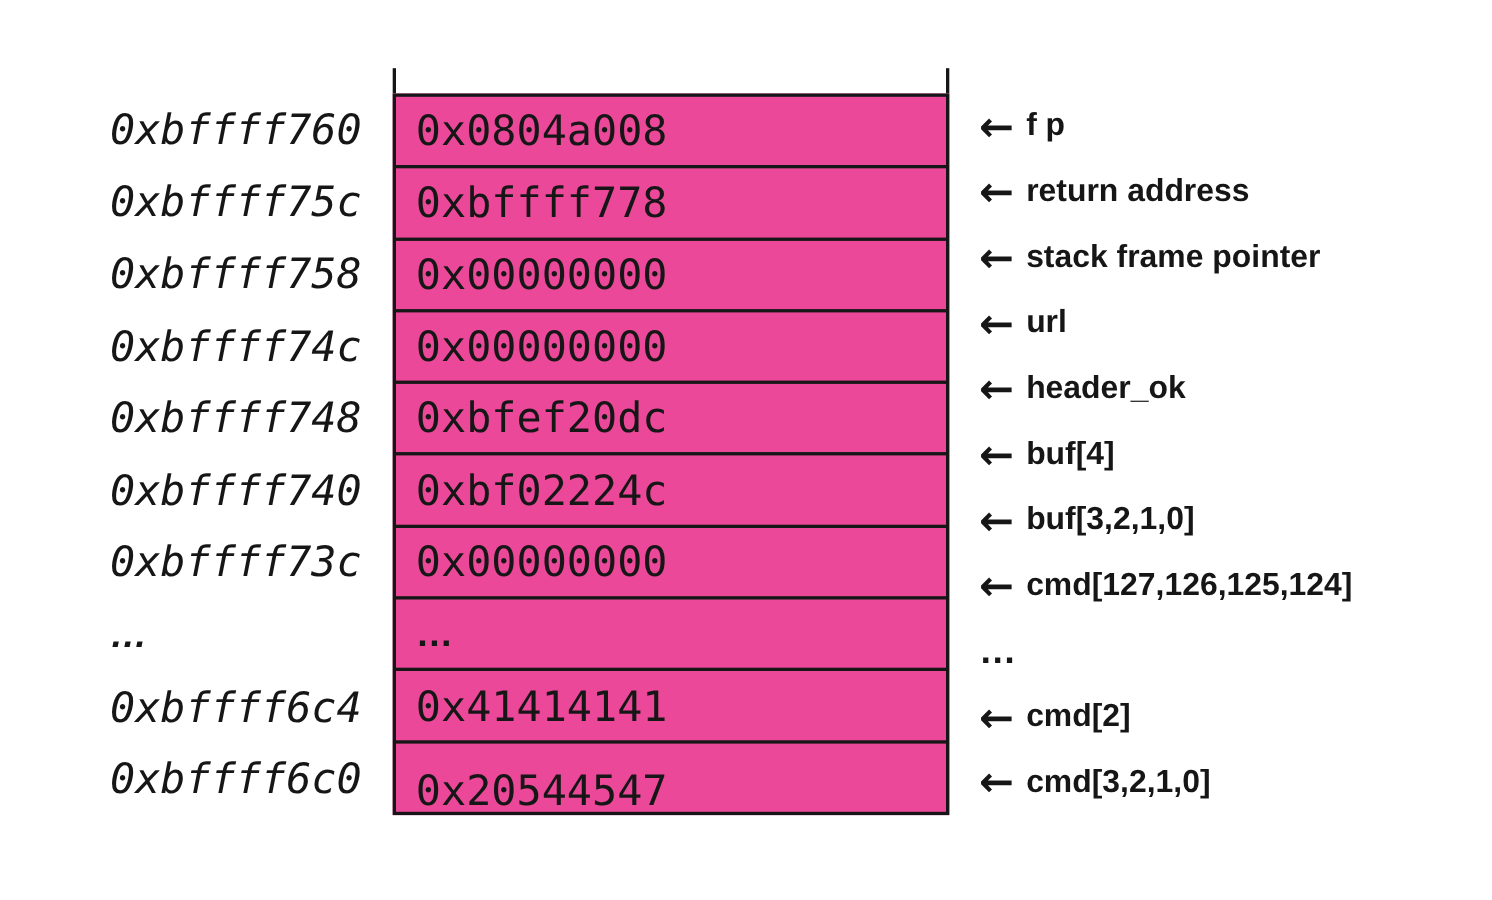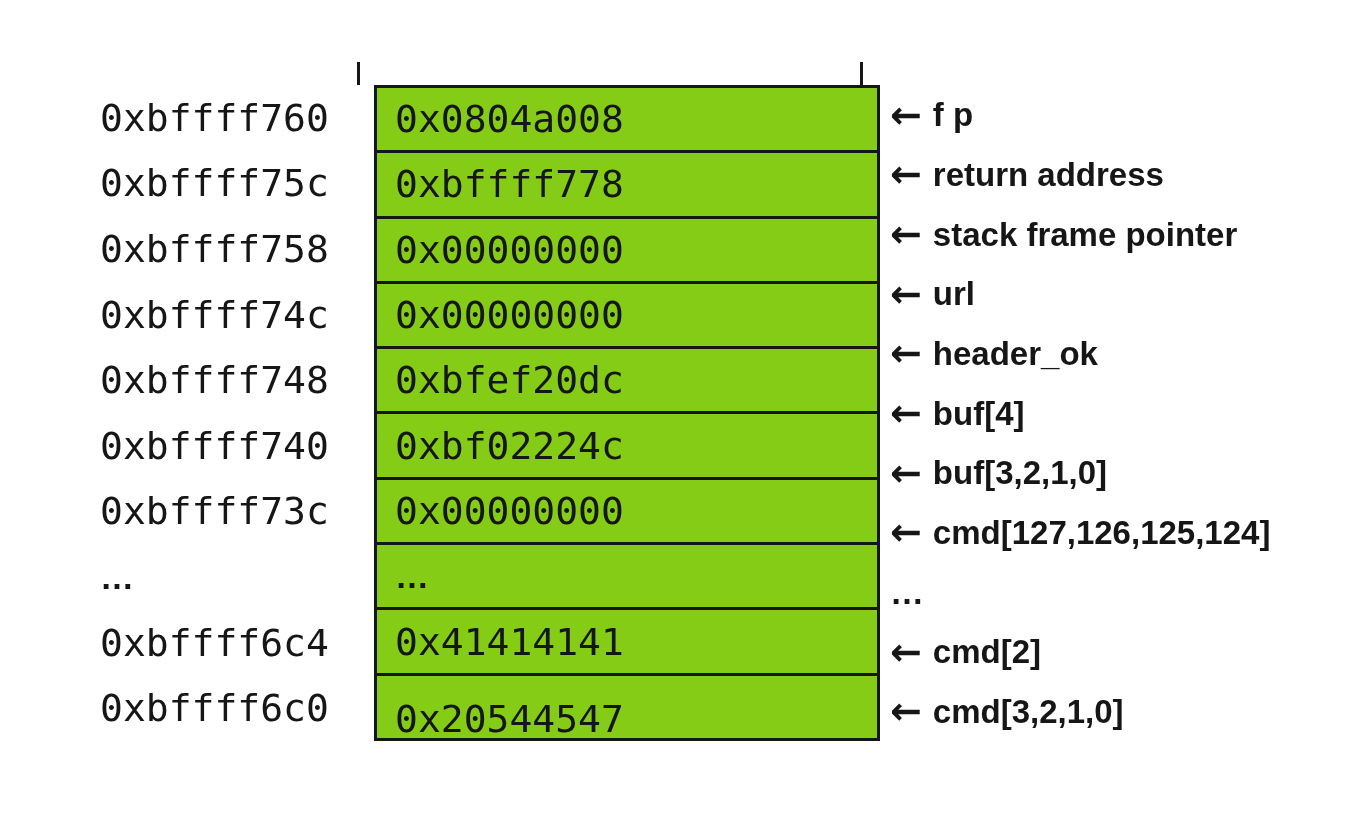--- a/index.html
+++ b/index.html
@@ -17,32 +17,33 @@
     top: 85px;
     height: 656px;
     width: 250px;
     display: flex;
     flex-direction: column;
   }
   .acell {
     flex: 1;
     display: flex;
     align-items: center;
+    font-style: italic;
   }
   .box-col {
     position: absolute;
-    left: 374px;
+    left: 357px;
     top: 85px;
     width: 506px;
     height: 656px;
     border: 3px solid #161616;
     box-sizing: border-box;
     display: flex;
     flex-direction: column;
-    background: #84cc16;
+    background: #ec4899;
   }
   .vcell {
     flex: 1;
     border-bottom: 3px solid #161616;
     display: flex;
     align-items: center;
     padding-left: 18px;
     box-sizing: border-box;
   }
   .vcell:last-child { border-bottom: none; align-items: flex-end; }
@@ -88,21 +89,21 @@
     font-family: "DejaVu Sans", sans-serif;
     font-weight: 600;
     font-size: 38px;
     line-height: 1;
     margin-right: 11px;
     color: #161616;
   }
   .label-text {
     font-family: "Liberation Sans", sans-serif;
     font-weight: 600;
-    font-size: 33px;
+    font-size: 29px;
     line-height: 1;
     color: #161616;
     white-space: pre;
   }
 </style>
 </head>
 <body>
 
 <div class="canvas">
   <div class="addr-col">

